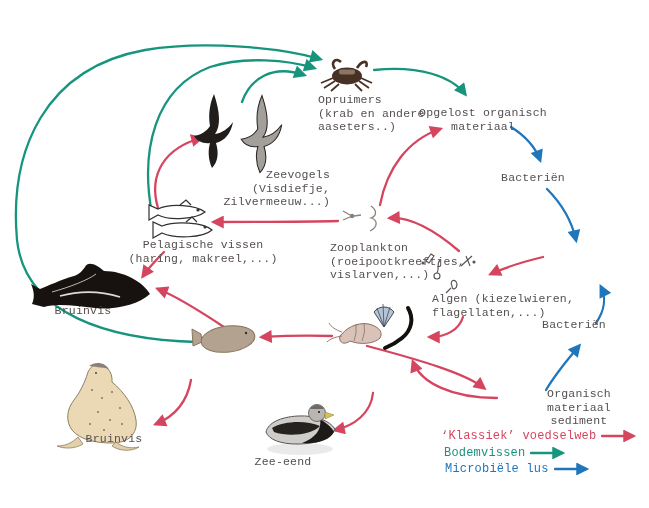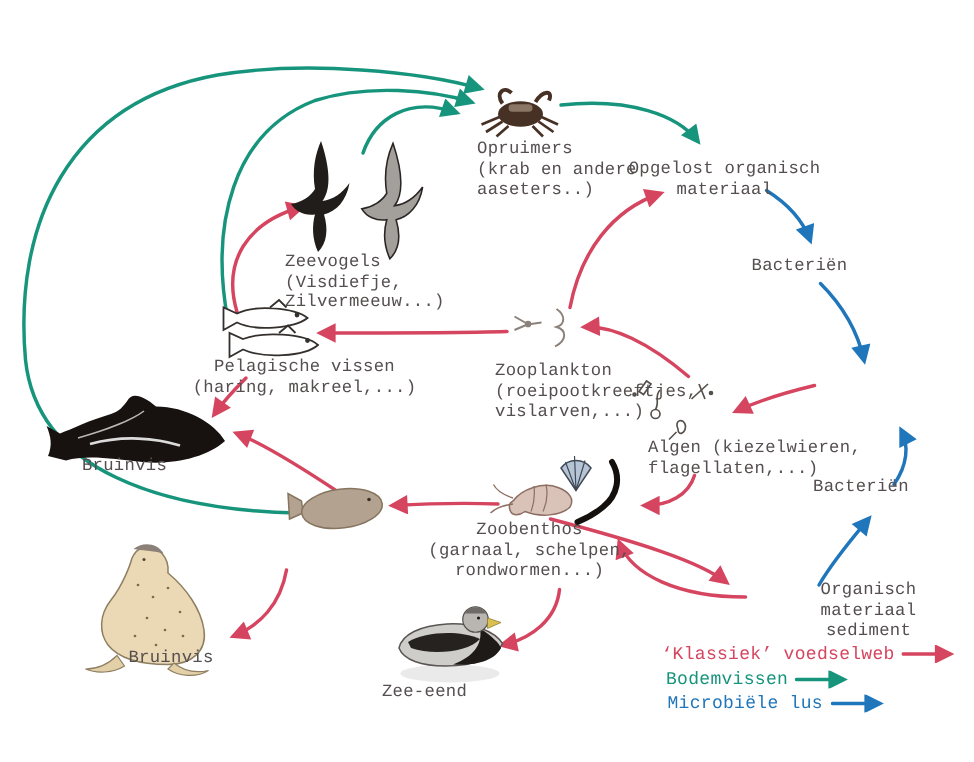--- a/index.html
+++ b/index.html
@@ -6,21 +6,21 @@
     --classic:#d6455f; --decomp:#17947c; --microbial:#2076bb; --text:#564f50;
   }
   html,body{margin:0;padding:0;background:#fff;}
   .stage{position:relative;width:649px;height:508px;background:#fff;overflow:hidden;
          font-family:Liberation Mono, monospace;}
   .art{position:absolute;left:0;top:0;width:649px;height:508px;}
   .label{position:absolute;white-space:pre-line;font-size:11.5px;line-height:13.5px;
          color:var(--text);letter-spacing:.2px;}
   .c{transform:translateX(-50%);text-align:center;}
   .l{text-align:left;}
-  .r{}
+  .r{text-align:right;}
   .st-classic{stroke:var(--classic);stroke-width:2.3;fill:none;stroke-linecap:round;}
   .st-decomp{stroke:var(--decomp);stroke-width:2.3;fill:none;stroke-linecap:round;}
   .st-microbial{stroke:var(--microbial);stroke-width:2.3;fill:none;stroke-linecap:round;}
   .legend-row{position:absolute;display:flex;align-items:center;gap:5px;font-size:12px;
               line-height:14px;letter-spacing:.2px;}
   .lg-classic{color:var(--classic);}
   .lg-decomp{color:var(--decomp);}
   .lg-microbial{color:var(--microbial);text-align:center;}
 </style>
 </head>
@@ -186,23 +186,20 @@
   <div class="label r" style="left:190px;top:168px;width:140px">Zeevogels (Visdiefje,
 Zilvermeeuw...)</div>
   <div class="label l" style="left:330px;top:241px">Zooplankton
 (roeipootkreeftjes,
 vislarven,...)</div>
   <div class="label c" style="left:203px;top:238px">Pelagische vissen
 (haring, makreel,...)</div>
   <div class="label l" style="left:432px;top:292px">Algen (kiezelwieren,
 flagellaten,...)</div>
   <div class="label c" style="left:83px;top:304px">Bruinvis</div>
-  <div class="label c" style="left:353px;top:347px">Zoobenthos
-(garnaal, schelpen,
-rondwormen...)</div>
   <div class="label c" style="left:579px;top:387px">Organisch materiaal
 sediment</div>
   <div class="label c" style="left:114px;top:432px">Bruinvis</div>
   <div class="label c" style="left:283px;top:455px">Zee-eend</div>
 
   <div class="legend-row" style="left:441px;top:429px">
     <span class="lg-classic">‘Klassiek’ voedselweb</span>
     <svg width="42" height="12">
       <path d="M1,6 L32,6" class="st-classic" marker-end="url(#mh-classic)"></path>
     </svg>

